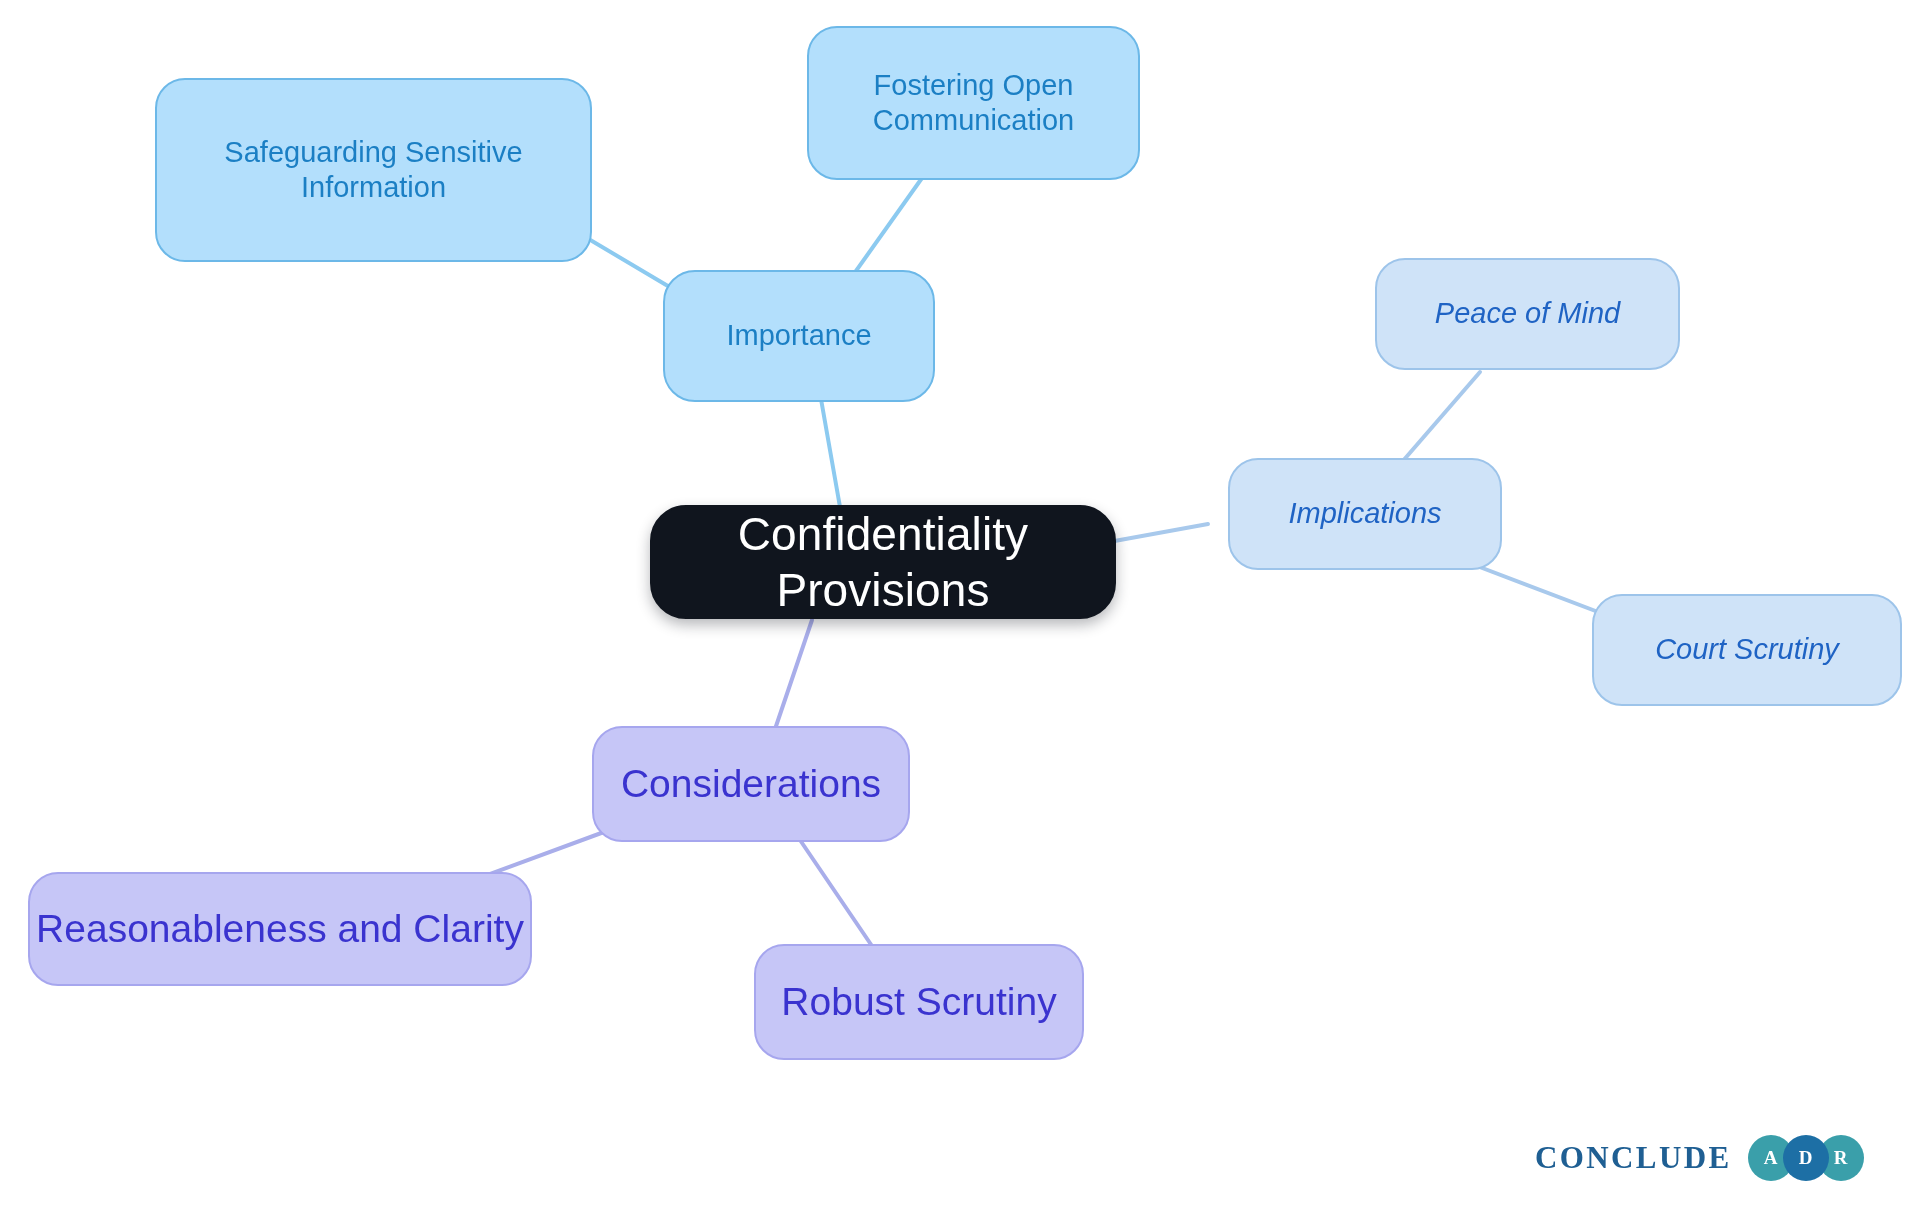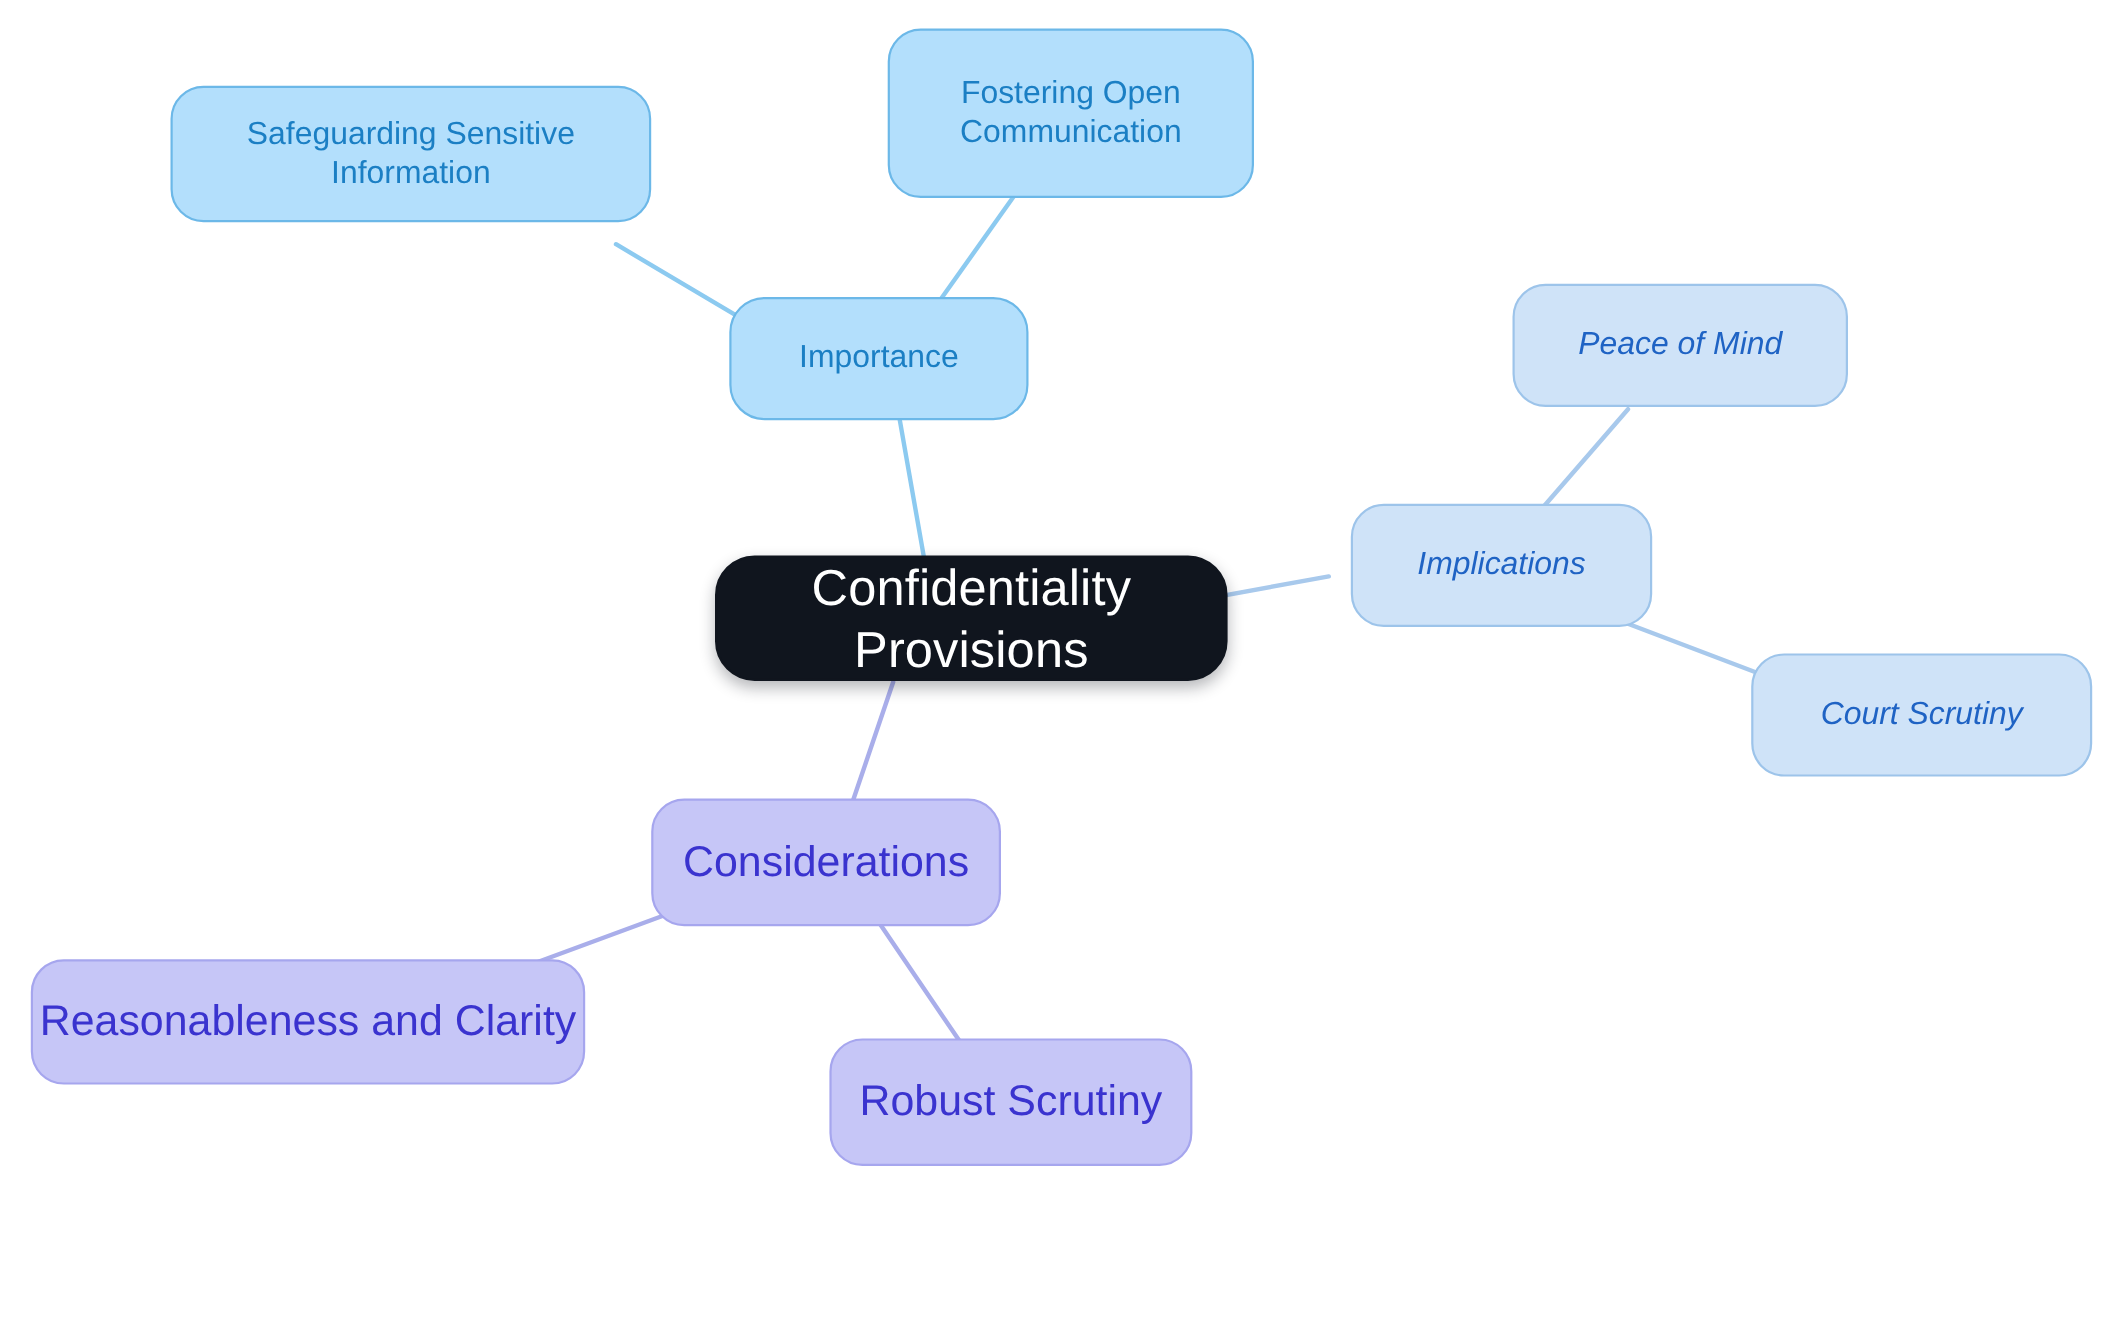--- a/index.html
+++ b/index.html
@@ -136,27 +136,35 @@
       <line x1="1076" y1="548" x2="1208" y2="524" stroke="#a8c9ec" stroke-width="4" stroke-linecap="round"></line>
       <line x1="1402" y1="462" x2="1480" y2="372" stroke="#a8c9ec" stroke-width="4" stroke-linecap="round"></line>
       <line x1="1456" y1="558" x2="1614" y2="618" stroke="#a8c9ec" stroke-width="4" stroke-linecap="round"></line>
       <line x1="812" y1="620" x2="772" y2="738" stroke="#a9aeea" stroke-width="4" stroke-linecap="round"></line>
       <line x1="604" y1="832" x2="474" y2="880" stroke="#a9aeea" stroke-width="4" stroke-linecap="round"></line>
       <line x1="800" y1="840" x2="872" y2="946" stroke="#a9aeea" stroke-width="4" stroke-linecap="round"></line>
     </svg>
 
   <div id="node-layer">
       <div class="node node-root" style="left: 610px; top: 505px; width: 466px; height: 114px; background: rgb(16, 21, 30); color: rgb(255, 255, 255);"><span>Confidentiality Provisions</span></div>
-      <div class="node node-blue node-branch" style="left: 663px; top: 270px; width: 272px; height: 112px; background: rgb(179, 223, 252); border-color: rgb(108, 184, 232); color: rgb(27, 127, 196);"><span>Importance</span></div>
-      <div class="node node-blue" style="left: 155px; top: 78px; width: 437px; height: 124px; background: rgb(179, 223, 252); border-color: rgb(108, 184, 232); color: rgb(27, 127, 196);"><span>Safeguarding Sensitive
+      <div class="node node-blue node-branch" style="left: 663px; top: 270px; width: 272px; height: 132px; background: rgb(179, 223, 252); border-color: rgb(108, 184, 232); color: rgb(27, 127, 196);"><span>Importance</span></div>
+      <div class="node node-blue" style="left: 155px; top: 78px; width: 437px; height: 184px; background: rgb(179, 223, 252); border-color: rgb(108, 184, 232); color: rgb(27, 127, 196);"><span>Safeguarding Sensitive
 Information</span></div>
       <div class="node node-blue" style="left: 807px; top: 26px; width: 333px; height: 154px; background: rgb(179, 223, 252); border-color: rgb(108, 184, 232); color: rgb(27, 127, 196);"><span>Fostering Open
 Communication</span></div>
       <div class="node node-paleblue node-branch" style="left: 1228px; top: 458px; width: 274px; height: 112px; background: rgb(207, 227, 248); border-color: rgb(157, 196, 234); color: rgb(31, 99, 196);"><span>Implications</span></div>
       <div class="node node-paleblue" style="left: 1375px; top: 258px; width: 305px; height: 112px; background: rgb(207, 227, 248); border-color: rgb(157, 196, 234); color: rgb(31, 99, 196);"><span>Peace of Mind</span></div>
       <div class="node node-paleblue" style="left: 1592px; top: 594px; width: 310px; height: 112px; background: rgb(207, 227, 248); border-color: rgb(157, 196, 234); color: rgb(31, 99, 196);"><span>Court Scrutiny</span></div>
       <div class="node node-purple node-branch" style="left: 592px; top: 726px; width: 318px; height: 116px; background: rgb(198, 198, 247); border-color: rgb(166, 166, 238); color: rgb(58, 51, 207);"><span>Considerations</span></div>
       <div class="node node-purple" style="left: 28px; top: 872px; width: 504px; height: 114px; background: rgb(198, 198, 247); border-color: rgb(166, 166, 238); color: rgb(58, 51, 207);"><span>Reasonableness and Clarity</span></div>
       <div class="node node-purple" style="left: 754px; top: 944px; width: 330px; height: 116px; background: rgb(198, 198, 247); border-color: rgb(166, 166, 238); color: rgb(58, 51, 207);"><span>Robust Scrutiny</span></div>
     </div>
 
+  <div id="brand" style="left: 1535px; top: 1135px;">
+    <span id="brand-word" style="color: rgb(31, 95, 147);">CONCLUDE</span>
+    <span id="brand-circles">
+        <span class="brand-circle c-a" style="background: rgb(58, 159, 170);">A</span>
+        <span class="brand-circle c-d" style="background: rgb(29, 111, 165);">D</span>
+        <span class="brand-circle c-r" style="background: rgb(58, 159, 170);">R</span>
+      </span>
+  </div>
 
 </div>
 
 </body></html>

